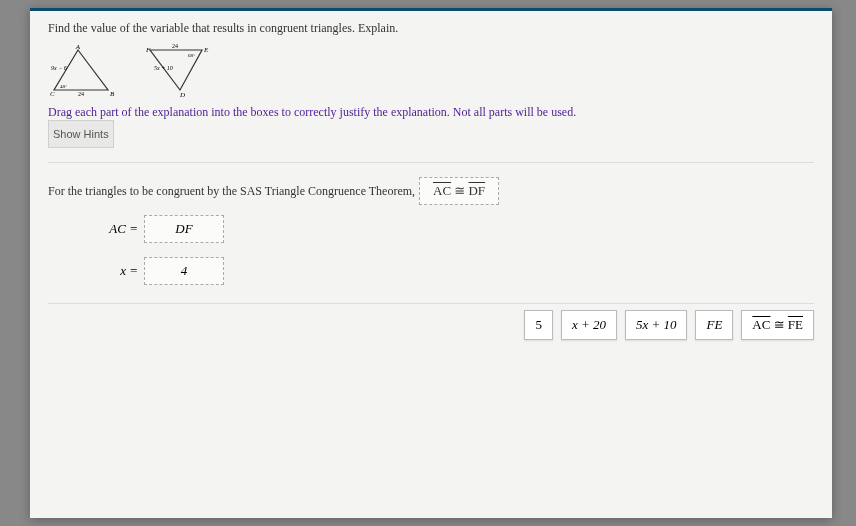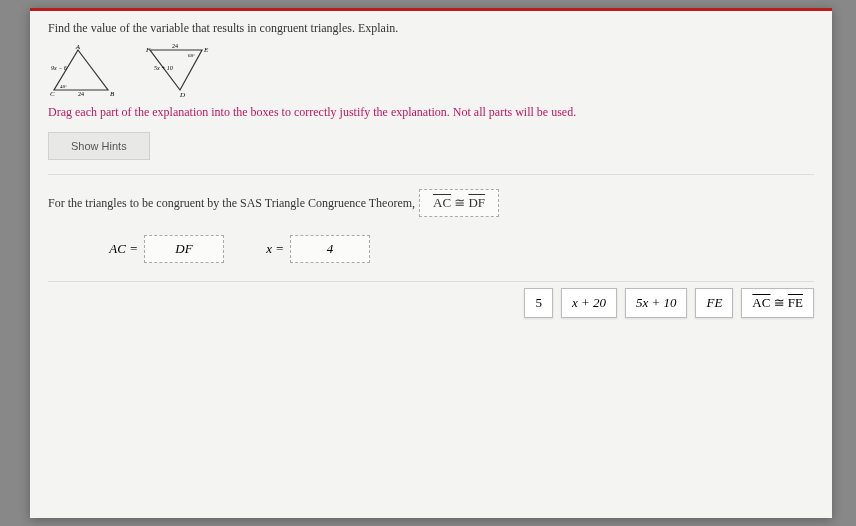--- a/index.html
+++ b/index.html
@@ -6,80 +6,81 @@
     body {
       background: #888;
       font-family: Georgia, 'Times New Roman', serif;
       width: 856px;
       height: 526px;
       padding: 8px 24px 8px 30px;
       overflow: hidden;
     }
     .page {
       background: #f4f4f2;
-      border-top: 3px solid #b91c1c;
+      border-top: 3px solid #0c4a6e;
       padding: 10px 18px 8px 18px;
       height: 100%;
       box-shadow: 0 2px 10px rgba(0,0,0,0.3);
       overflow: hidden;
       position: relative;
     }
     .question-title {
       font-size: 12px;
       color: #333;
       margin-bottom: 6px;
     }
     .triangles {
       display: flex;
       gap: 10px;
       margin-bottom: 8px;
     }
     .triangles svg { display: block; }
     .instructions {
       font-size: 12px;
-      color: #be185d;
-      margin-bottom: 12px;
+      color: #4c1d95;
     }
     .hints-row {
       padding-bottom: 14px;
       border-bottom: 1px solid #ddd;
       margin-bottom: 14px;
     }
     .show-hints {
       display: inline-block;
       background: #e8e8e6;
       border: 1px solid #d0d0ce;
-      padding: 7px 22px;
+      padding: 7px 4px;
       font-size: 11px;
       color: #555;
       cursor: pointer;
     }
     .sentence {
       font-size: 12px;
       color: #333;
       display: flex;
       align-items: center;
       flex-wrap: wrap;
       gap: 4px;
-      margin-bottom: 18px;
+      margin-bottom: 10px;
     }
     .drop-slot {
       display: inline-flex;
       align-items: center;
       justify-content: center;
       border: 1.5px dashed #aaa;
       background: #fbfbfa;
       padding: 5px 10px;
       min-width: 80px;
       min-height: 26px;
       font-family: 'Times New Roman', serif;
       font-size: 13px;
     }
     .equations {
       display: flex;
+      flex-direction: column;
+      gap: 14px;
       margin-left: 30px;
       margin-bottom: 18px;
     }
     .eq-row {
       display: flex;
       align-items: center;
       gap: 6px;
       font-size: 13px;
       font-style: italic;
     }

